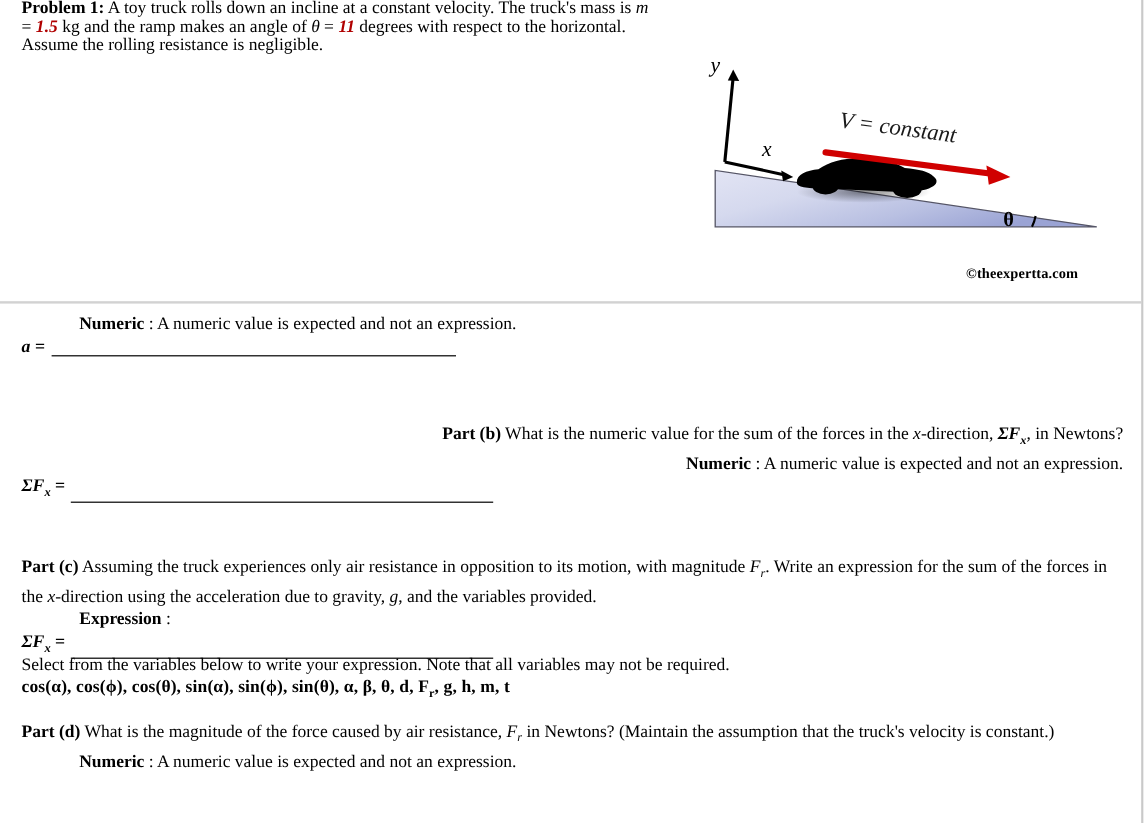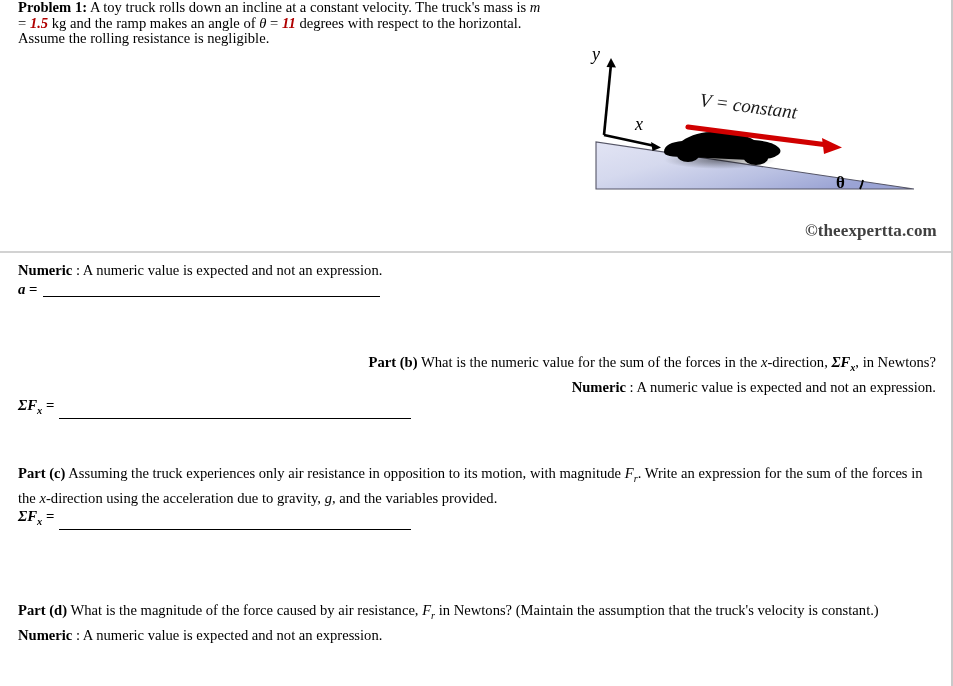--- a/index.html
+++ b/index.html
@@ -47,23 +47,23 @@
     left: 560px;
     top: 42px;
     width: 385px;
     height: 200px;
   }
   .figure svg { display: block; }
   .copyright {
     position: absolute;
     left: 805px;
     top: 221px;
-    font-size: 17px;
-    font-weight: bold;
-    color: #404040;
+    font-size: 12px;
+    font-weight: bold;
+    color: #000000;
     letter-spacing: 0.1px;
   }
 
   
   .divider {
     position: absolute;
     left: 0;
     top: 251px;
     width: 951px;
     height: 2px;
@@ -72,21 +72,21 @@
 
   
   .part {
     position: absolute;
     left: 18px;
     font-size: 14.6px;
     line-height: 18.6px;
     width: 918px;
   }
   .part-q { display: block; }
-  .part-type { display: block; font-weight: bold; }
+  .part-type { display: block; font-weight: bold; margin-left: 48px; }
   .part-type .type-rest { font-weight: normal; }
   .answer-row {
     display: flex;
     align-items: flex-end;
     margin-top: 1px;
   }
   .answer-label {
     font-weight: bold;
     font-style: italic;
     white-space: nowrap;
@@ -200,26 +200,31 @@
     <span class="part-type"><span>Numeric</span><span class="type-rest"> : A numeric value is expected and not an expression.</span></span>
     <div class="answer-row">
       <span class="answer-label"><span>ΣF</span><sub>x</sub><span class="nonital"> =</span></span>
       <span class="blank" style="width:352px;"></span>
     </div>
   </div>
 
   <div class="part" style="top:464px;">
     <span class="part-q"><b>Part (c)</b><span> Assuming the truck experiences only air resistance in opposition to its motion, with magnitude </span><span class="var">F</span><sub class="var">r</sub><span>. Write an expression for the sum of</span>
       <span>the forces in the </span><span class="var">x</span><span>-direction using the acceleration due to gravity, </span><span class="var">g</span><span>, and the variables provided.</span></span>
+    <span class="part-type"><span>Expression</span><span class="type-rest"> :</span></span>
     <div class="answer-row">
       <span class="answer-label"><span>ΣF</span><sub>x</sub><span class="nonital"> =</span></span>
       <span class="blank" style="width:352px;"></span>
     </div>
   </div>
 
+  <div class="varlist" style="top:545px;">
+    <span>Select from the variables below to write your expression. Note that all variables may not be required.</span>
+    <div class="vline2"><span>cos(α), cos(ϕ), cos(θ), sin(α), sin(ϕ), sin(θ), α, β, θ, d, F</span><sub>r</sub><span>, g, h, m, t</span></div>
+  </div>
 
   <div class="part" style="top:601px;">
     <span class="part-q"><b>Part (d)</b><span> What is the magnitude of the force caused by air resistance, </span><span class="var">F</span><sub class="var">r</sub><span> in Newtons? (Maintain the assumption that the truck's velocity is</span>
       <span>constant.)</span></span>
     <span class="part-type"><span>Numeric</span><span class="type-rest"> : A numeric value is expected and not an expression.</span></span>
   </div>
 
 </div>
 
 </body></html>

